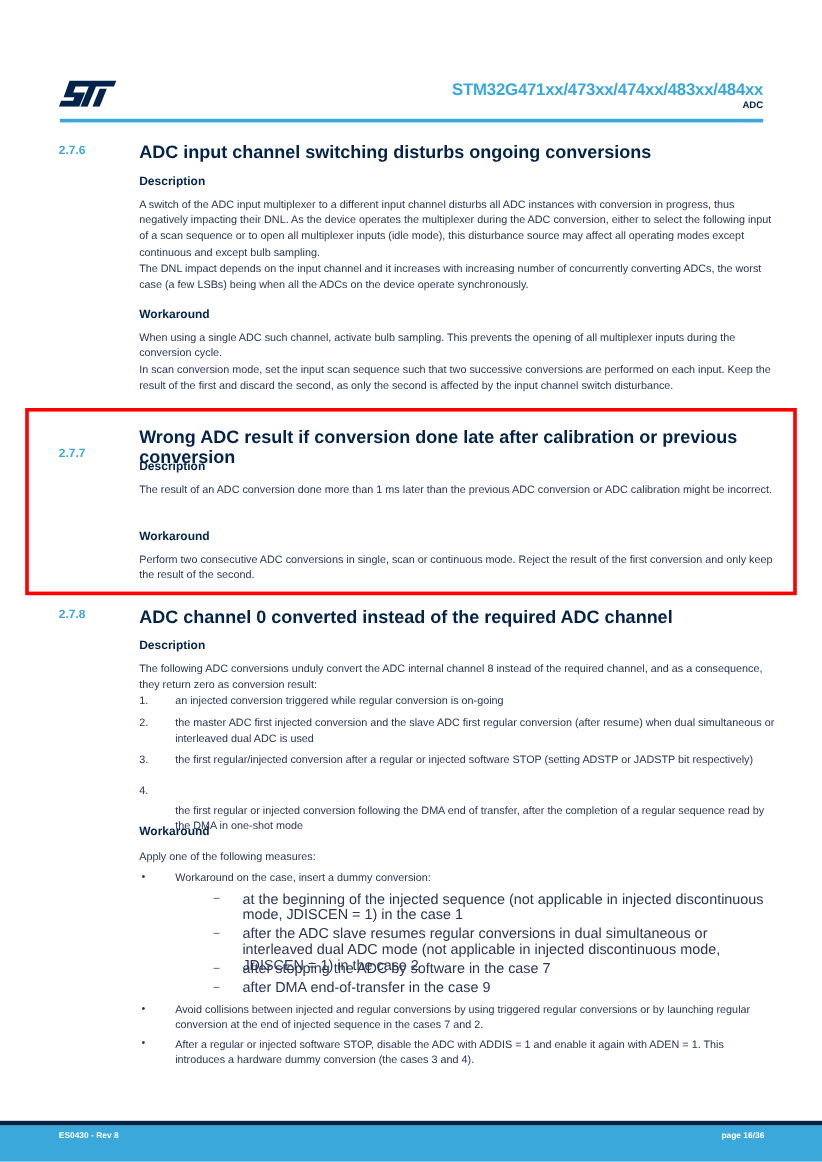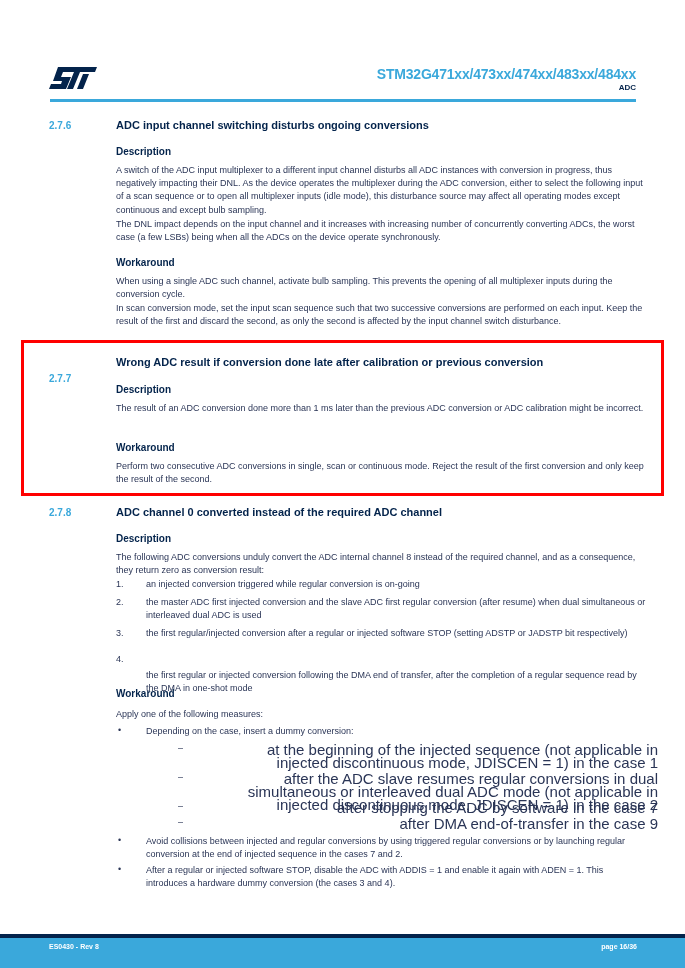--- a/index.html
+++ b/index.html
@@ -4,29 +4,29 @@
 <style>
   html, body { margin:0; padding:0; background:#ffffff; }
   body { width:685px; height:968px; position:relative; overflow:hidden;
          font-family:"Liberation Sans", sans-serif; color:#1f2a4a; }
   .logo { position:absolute; left:49px; top:67px; width:48px; height:22px; }
   .doc-title { position:absolute; right:49px; top:66px; font-size:14px; font-weight:bold; color:#3aa8db; letter-spacing:-0.2px; }
   .doc-section { position:absolute; right:49px; top:83px; font-size:8px; font-weight:bold; color:#03234b; }
   .header-rule { position:absolute; left:50px; width:586px; top:99px; height:3px; background:#3aa8db; }
 
   .sec-num { position:absolute; left:49px; font-size:10px; font-weight:bold; color:#3aa8db; }
-  .sec-title { position:absolute; left:116px; font-size:11px; font-weight:bold; color:#03234b; }
+  .sec-title { position:absolute; left:116px; font-size:15px; font-weight:bold; color:#03234b; }
   .sub-head { position:absolute; left:116px; font-size:10px; font-weight:bold; color:#03234b; }
   .para { position:absolute; left:116px; width:530px; font-size:9px; line-height:13.2px; color:#2a3556; }
 
   .olist-num { position:absolute; left:116px; font-size:9px; color:#2a3556; }
   .olist-text { position:absolute; left:146px; width:500px; font-size:9px; line-height:13.2px; color:#2a3556; }
   .bullet { position:absolute; left:118px; font-size:9px; color:#2a3556; }
   .dash { position:absolute; left:178px; font-size:9px; color:#2a3556; }
-  .dash-text { position:absolute; left:212px; width:446px; font-size:15px; line-height:13.2px; color:#2a3556;text-align:right; }
+  .dash-text { position:absolute; left:202px; width:446px; font-size:12px; line-height:13.2px; color:#2a3556; }
 
   .highlight-box { position:absolute; left:21px; top:340px; width:637px; height:150px; border:3px solid #ff0000; box-sizing:content-box; }
 
   .footer-dark { position:absolute; left:0; top:934px; width:685px; height:4px; background:#03234b; }
   .footer { position:absolute; left:0; top:938px; width:685px; height:30px; background:#3aa8db; }
   .footer-left { position:absolute; left:49px; top:943px; font-size:7px; font-weight:bold; color:#ffffff; }
   .footer-right { position:absolute; right:48px; top:943px; font-size:7px; font-weight:bold; color:#ffffff; }
 </style>
 </head>
 <body>
@@ -67,21 +67,21 @@
 <div class="olist-text" style="top:596px">the master ADC first injected conversion and the slave ADC first regular conversion (after resume) when dual simultaneous or interleaved dual ADC is used</div>
 <div class="olist-num" style="top:628px">3.</div>
 <div class="olist-text" style="top:627px">the first regular/injected conversion after a regular or injected software STOP (setting ADSTP or JADSTP bit respectively)</div>
 <div class="olist-num" style="top:654px">4.</div>
 <div class="olist-text" style="top:669px">the first regular or injected conversion following the DMA end of transfer, after the completion of a regular sequence read by the DMA in one-shot mode</div>
 
 <div class="sub-head" style="top:688px">Workaround</div>
 <div class="para" style="top:708px">Apply one of the following measures:</div>
 
 <div class="bullet" style="top:725px">•</div>
-<div class="olist-text" style="top:725px">Depending on the case, insert a dummy conversion:</div>
+<div class="olist-text" style="top:725px">Workaround on the case, insert a dummy conversion:</div>
 
 <div class="dash" style="top:743px">–</div>
 <div class="dash-text" style="top:743px">at the beginning of the injected sequence (not applicable in injected discontinuous mode, JDISCEN = 1) in the case 1</div>
 <div class="dash" style="top:772px">–</div>
 <div class="dash-text" style="top:772px">after the ADC slave resumes regular conversions in dual simultaneous or interleaved dual ADC mode (not applicable in injected discontinuous mode, JDISCEN = 1) in the case 2</div>
 <div class="dash" style="top:801px">–</div>
 <div class="dash-text" style="top:801px">after stopping the ADC by software in the case 7</div>
 <div class="dash" style="top:817px">–</div>
 <div class="dash-text" style="top:817px">after DMA end-of-transfer in the case 9</div>
 

